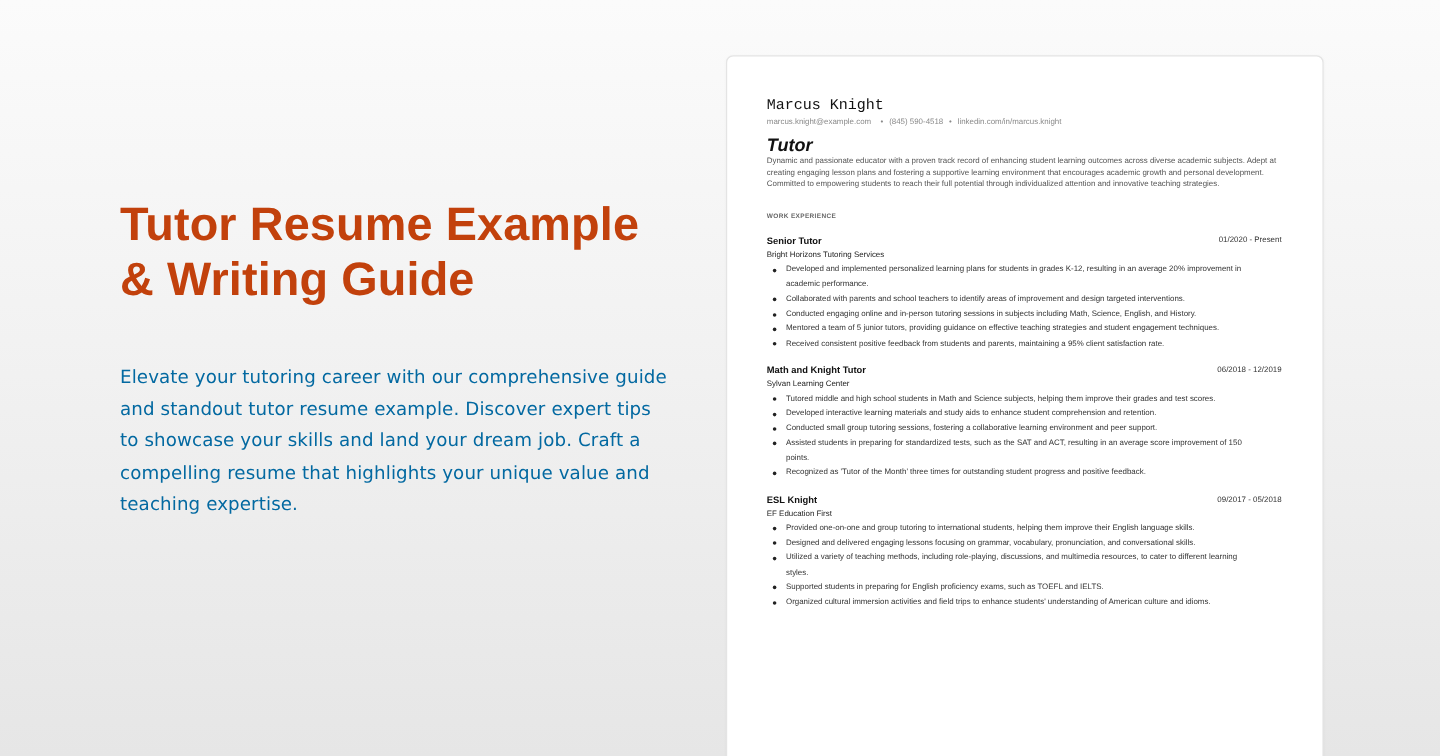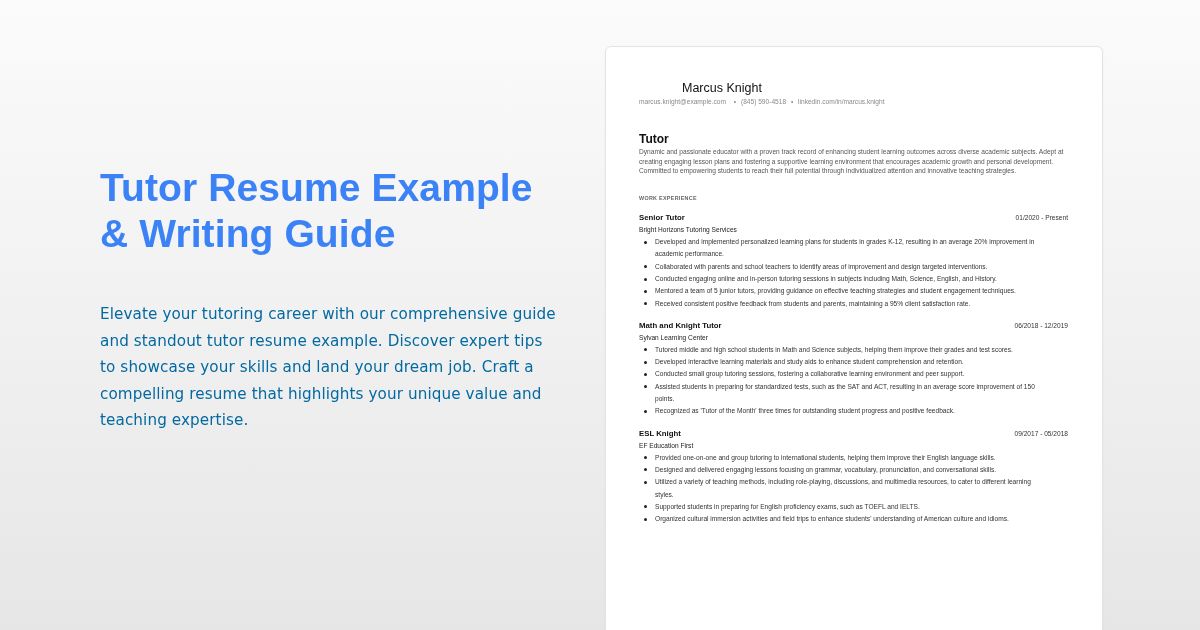--- a/index.html
+++ b/index.html
@@ -16,21 +16,21 @@
       position: absolute;
       left: 100px;
       top: 165px;
       width: 470px;
     }
     .hero-title {
       font-family: "Liberation Sans", sans-serif;
       font-weight: 700;
       font-size: 39px;
       line-height: 46px;
-      color: #3b82f6;
+      color: #c2410c;
       letter-spacing: 0.1px;
     }
     .hero-desc {
       margin-top: 44px;
       font-family: "DejaVu Sans", sans-serif;
       font-size: 15.2px;
       line-height: 26.5px;
       color: #0369a1;
       width: 460px;
       letter-spacing: 0.1px;
@@ -42,40 +42,40 @@
       width: 498px;
       height: 600px;
       background: #ffffff;
       border: 1px solid #e4e4e4;
       border-radius: 6px;
       box-shadow: 0 1px 3px rgba(0,0,0,0.04);
       padding: 33px 34px 0 33px;
       overflow: hidden;
     }
     .r-name {
-      font-family: Liberation Sans, sans-serif;
+      font-family: Liberation Mono, monospace;
       font-size: 12.5px;
       color: #111;
       line-height: 16px;
-      margin-left: 43px;
     }
     .r-contact {
       font-size: 6.6px;
       color: #8a8a8a;
       line-height: 10px;
       margin-top: 1px;
       white-space: nowrap;
     }
     .r-contact .sep { margin: 0 3px; }
     .r-title {
-      margin-top: 26px;
-      font-weight: 700;
-      font-size: 12px;
+      margin-top: 9px;
+      font-weight: 700;
+      font-size: 15px;
       line-height: 12px;
       color: #111;
+      font-style: italic;
     }
     .r-summary {
       margin-top: 2px;
       font-size: 6.6px;
       line-height: 9.7px;
       color: #555;
       width: 432px;
     }
     .r-section {
       margin-top: 18px;

